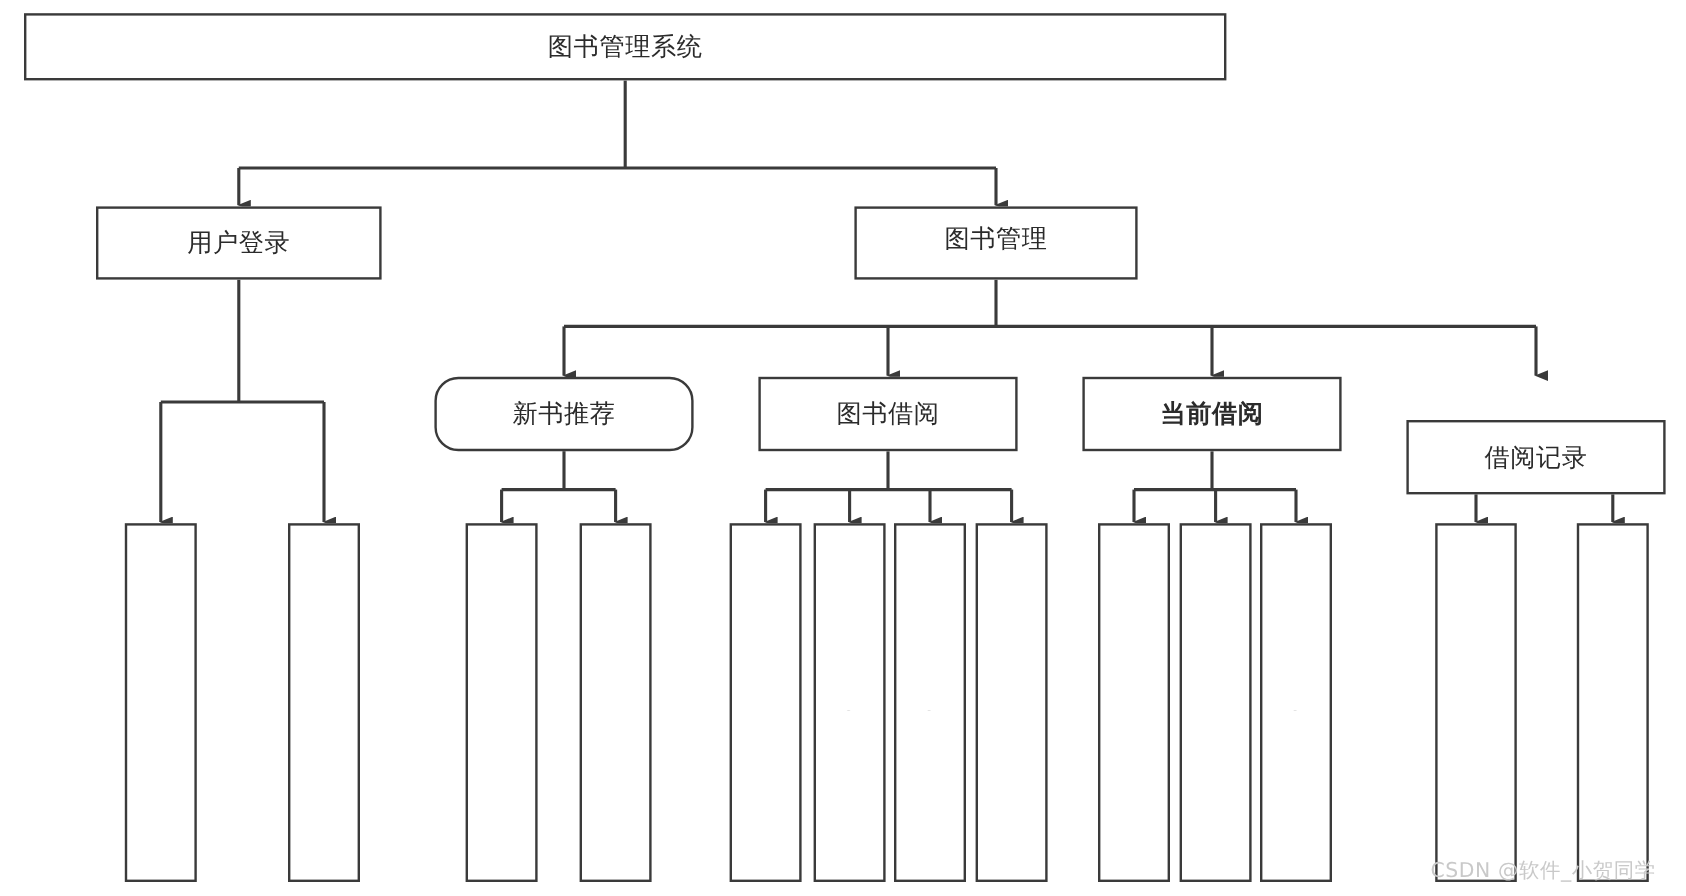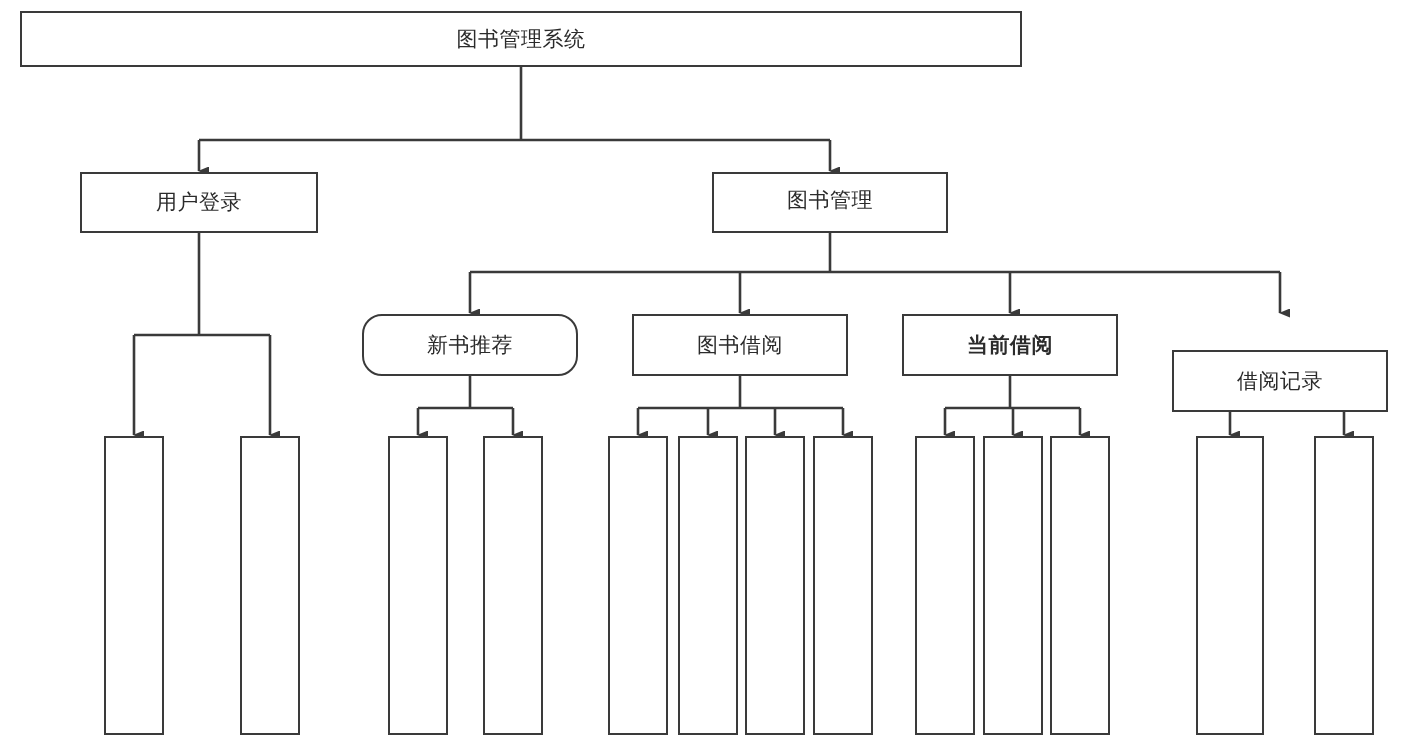--- a/index.html
+++ b/index.html
@@ -173,14 +173,15 @@
         <span class="label">确认归还（管理员）</span>
       </div>
       <div class="node vert" style="left: 1196px; top: 436px; width: 68px; height: 299px;">
         <span class="label">新增借阅记录</span>
       </div>
       <div class="node vert" style="left: 1314px; top: 436px; width: 60px; height: 299px;">
         <span class="label">查询借阅记录</span>
       </div>
     </div>
 
+  <div class="watermark" style="left: 1192px; top: 714px;">CSDN @软件_小贺同学</div>
 
 </div>
 
 </body></html>

